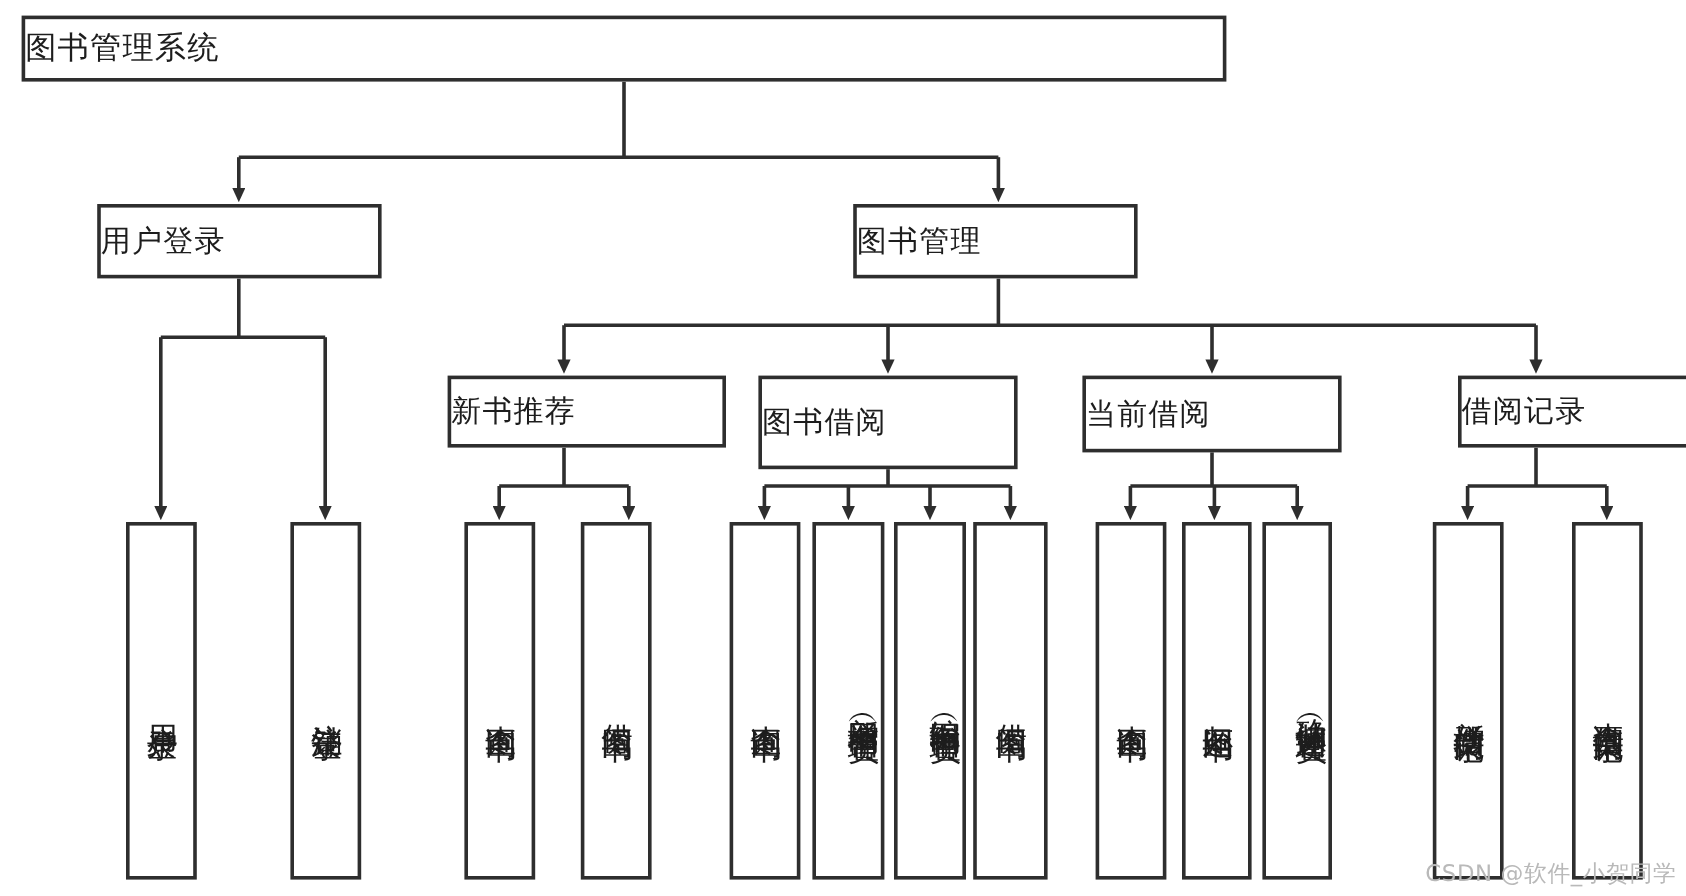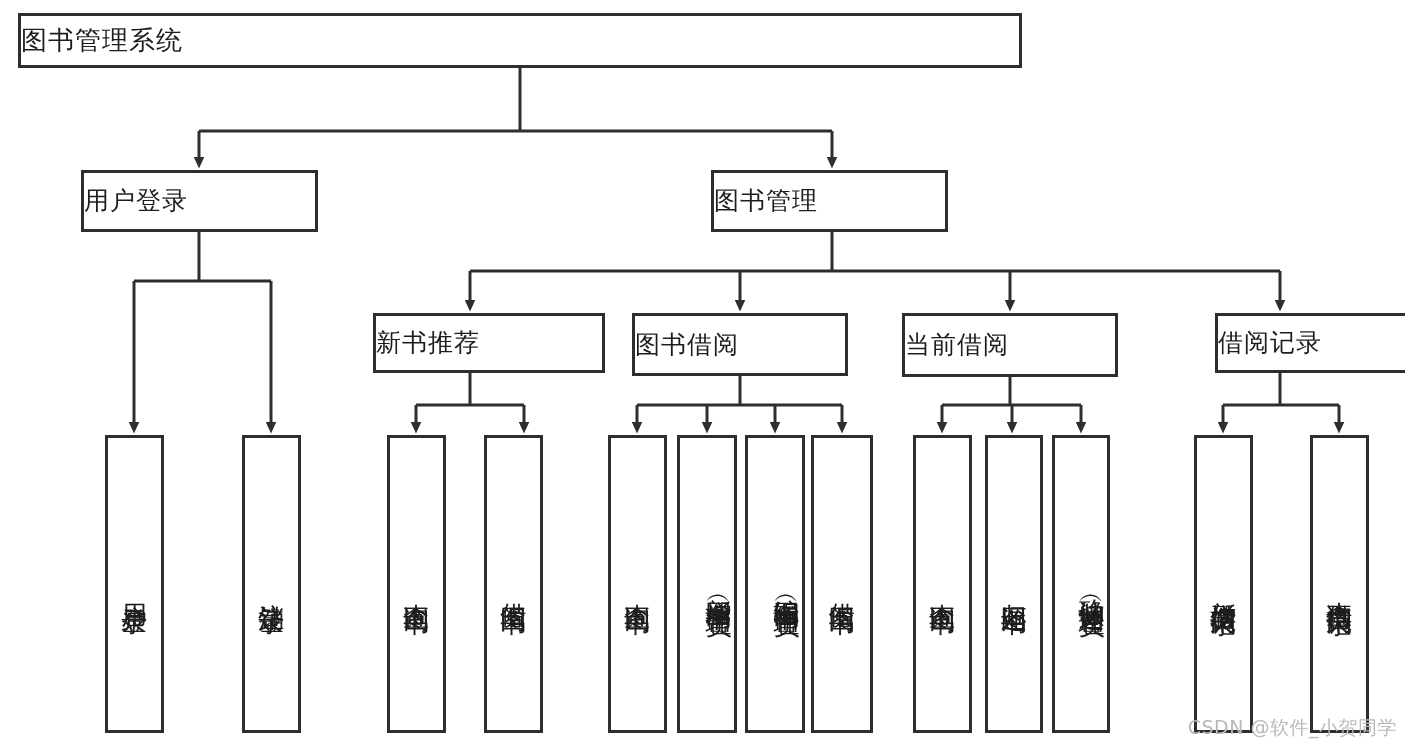--- a/index.html
+++ b/index.html
@@ -142,21 +142,21 @@
   <div class="node horiz" style="left:81px; top:170px; width:237px; height:62px;">
     <span>用户登录</span>
   </div>
   <div class="node horiz" style="left:711px; top:170px; width:237px; height:62px;">
     <span>图书管理</span>
   </div>
 
   <div class="node horiz" style="left:362px; top:313px; width:232px; height:60px;margin-left:11px;">
     <span>新书推荐</span>
   </div>
-  <div class="node horiz" style="left:632px; top:313px; width:216px; height:63px;">
+  <div class="node horiz" style="left:632px; top:313px; width:216px; height:78px;">
     <span>图书借阅</span>
   </div>
   <div class="node horiz" style="left:902px; top:313px; width:216px; height:64px;">
     <span>当前借阅</span>
   </div>
   <div class="node horiz" style="left:1215px; top:313px; width:216px; height:60px;">
     <span>借阅记录</span>
   </div>
 
   <div class="node leaf align-mid" style="left:105px; top:435px; width:59px; height:298px;">

